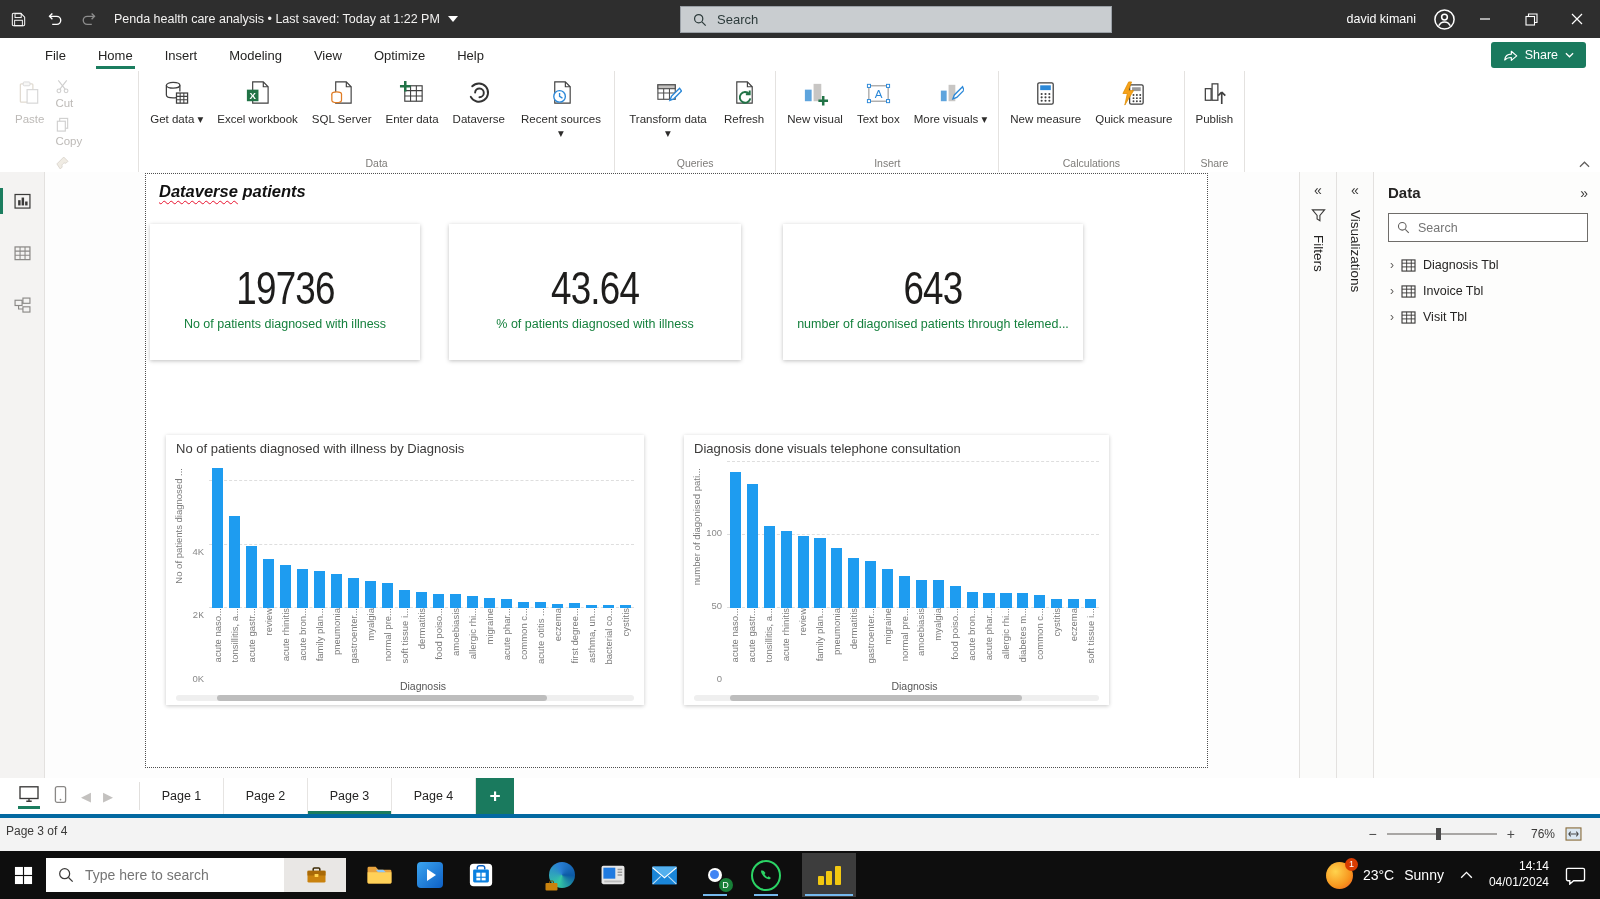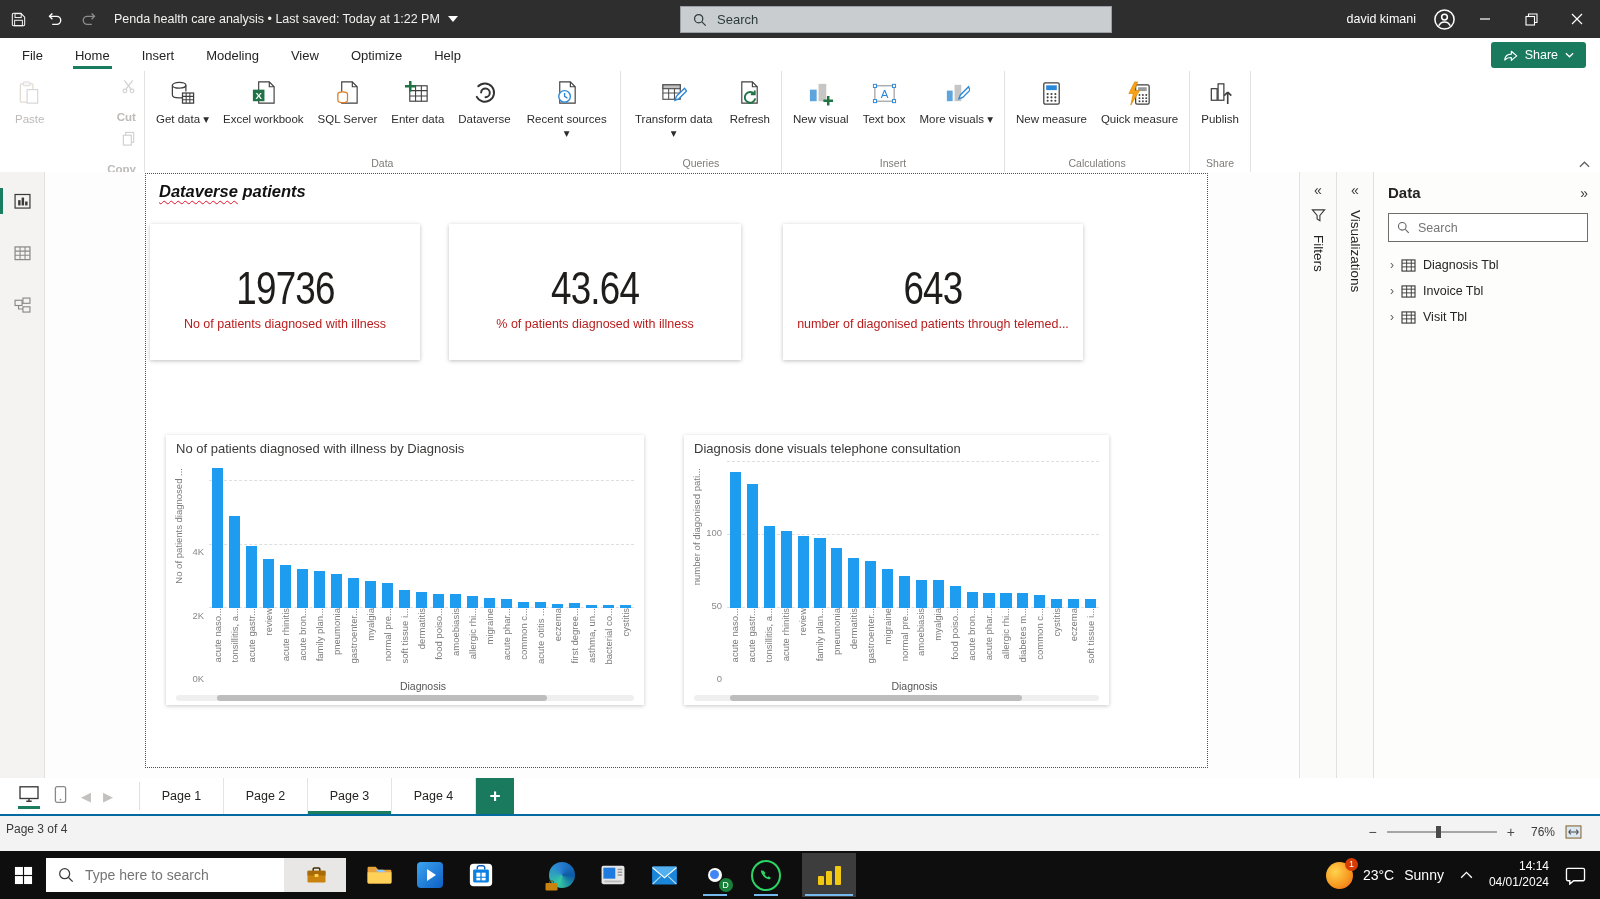--- a/index.html
+++ b/index.html
@@ -12,52 +12,52 @@
   .tb-title{font-size:12.5px;color:#f3f2f1;margin-left:6px;white-space:nowrap;}
   .tb-caret{margin-left:8px;}
   .tb-search{position:absolute;left:680px;top:6px;width:430px;height:25px;background:#c9cdd0;display:flex;align-items:center;border:1px solid #9aa0a6;}
   .tb-search svg{margin:0 8px 0 12px;}
   .tb-search input{border:none;background:transparent;outline:none;font-size:13px;color:#2d3b3b;width:340px;font-family:"Liberation Sans",sans-serif;}
   .tb-search input::placeholder{color:#2d3b3b;}
   .tb-right{position:absolute;right:0;top:0;height:38px;display:flex;align-items:center;}
   .tb-user{font-size:12.5px;margin-right:10px;}
   .winbtn{width:46px;height:38px;display:flex;align-items:center;justify-content:center;}
   
-  .ribbon-tabs{position:absolute;top:38px;left:0;right:0;height:33px;background:#fff;display:flex;align-items:center;padding-left:6px;gap:0;text-align:center;}
+  .ribbon-tabs{position:absolute;top:38px;left:0;right:0;height:33px;background:#fff;display:flex;align-items:center;padding-left:29px;gap:0;text-align:center;}
   .rtab{font-size:13px;color:#252423;padding:7px 16px 6px;cursor:default;position:relative;}
   .rtab.active{font-weight:400;}
   .rtab.active::after{content:"";position:absolute;left:14px;right:14px;bottom:0;height:3px;background:#1b7d5f;}
   .share-btn{position:absolute;right:14px;top:4px;height:26px;background:#1a7a5e;color:#fff;border-radius:3px;display:flex;align-items:center;padding:0 12px;font-size:12.5px;gap:7px;}
   
   .ribbon-body{position:absolute;top:71px;left:0;right:0;height:101px;background:#fff;border-bottom:1px solid #d6d4d2;display:flex;align-items:stretch;padding-left:4px;}
   .rb-group{display:flex;flex-direction:column;border-right:1px solid #e4e2e0;padding:0 4px;}
   .rb-items{flex:1;display:flex;align-items:flex-start;justify-content:center;}
   .rb-group-label{font-size:10.5px;color:#7d7b78;text-align:center;padding:0 6px 3px;}
   .rb-item{display:flex;flex-direction:column;align-items:center;padding:5px 7px 2px;max-width:84px;}
   .rb-item .rb-icon{height:34px;display:flex;align-items:center;justify-content:center;margin-bottom:2px;}
   .rb-label{font-size:11.5px;color:#2d2c2b;text-align:center;line-height:1.25;white-space:normal;}
   .rb-item.disabled .rb-label{color:#bdbab7;}
   .rb-item.disabled .rb-icon{opacity:.4;filter:grayscale(.6);}
   .rb-smallcol{display:flex;flex-direction:column;justify-content:flex-start;gap:6px;padding-top:7px;}
-  .rb-small{display:flex;align-items:flex-end;gap:14px;padding:0 4px;font-weight:bold;}
+  .rb-small{display:flex;align-items:flex-start;gap:0;padding:0 4px;}
   .rb-small .rb-label{font-size:11.5px;}
   .ribbon-collapse{position:absolute;right:10px;bottom:4px;}
   
   .workspace{position:absolute;top:172px;left:0;right:0;height:606px;background:#fdfdfd;display:flex;}
   .leftrail{width:44px;background:#f4f3f2;border-right:1px solid #e3e1df;display:flex;flex-direction:column;align-items:center;padding-top:14px;gap:22px;}
   .rail-btn{width:34px;height:30px;display:flex;align-items:center;justify-content:center;position:relative;}
   .rail-btn.active::before{content:"";position:absolute;left:-5px;top:2px;bottom:2px;width:3px;background:#1b7d5f;}
   .canvas{flex:1;position:relative;background:#fdfdfd;}
   .page{position:absolute;left:100px;top:1px;width:1061px;height:593px;background:#fff;border:1.5px dotted #4f4f4f;}
   .page-title{position:absolute;left:13px;top:8px;font-size:16.5px;font-style:italic;font-weight:700;color:#111;}
   .misspell{text-decoration:underline wavy #e8112d 1px;text-underline-offset:3px;}
   .kpi-card{position:absolute;top:50px;height:136px;background:#fff;box-shadow:0 1px 4px rgba(0,0,0,.25);display:flex;flex-direction:column;align-items:center;justify-content:center;}
   .kpi-card.c1{left:4px;width:270px;} .kpi-card.c2{left:303px;width:292px;} .kpi-card.c3{left:637px;width:300px;}
   .kpi-value{font-size:46px;color:#1e1d1c;display:inline-block;transform:scaleX(.8);letter-spacing:-1px;margin-top:8px;}
-  .kpi-label{font-size:12.5px;color:#b91c1c;margin-top:2px;max-width:94%;white-space:nowrap;overflow:hidden;}
+  .kpi-label{font-size:12.5px;color:#15803d;margin-top:2px;max-width:94%;white-space:nowrap;overflow:hidden;}
   
   .chart-visual{position:absolute;top:261px;background:#fff;box-shadow:0 1px 4px rgba(0,0,0,.22);}
   .chart-visual.v1{left:20px;width:478px;height:270px;}
   .chart-visual.v2{left:538px;width:425px;height:270px;}
   .chart-title{font-size:13px;color:#3b3a39;padding:6px 10px 2px;white-space:nowrap;overflow:hidden;}
   .chart-body{display:flex;padding:4px 10px 0 6px;}
   .y-title{width:13px;position:relative;}
   .y-title span{writing-mode:vertical-rl;transform:rotate(180deg);font-size:9.5px;color:#7a7a7a;white-space:nowrap;max-height:200px;overflow:hidden;position:absolute;top:6px;left:1px;}
   .y-axis{width:24px;position:relative;}
   .ytick{position:absolute;right:5px;font-size:9.5px;color:#8a8a8a;transform:translateY(50%);}
@@ -90,21 +90,21 @@
   .pn-icons{display:flex;align-items:center;gap:14px;padding:0 14px 0 18px;}
   .pn-view{position:relative;padding-bottom:4px;}
   .pn-view.active::after{content:"";position:absolute;left:0;right:0;bottom:-2px;height:3px;background:#1b7d5f;}
   .pn-arrows{display:flex;gap:12px;color:#c3c1bf;font-size:13px;align-items:center;padding-right:12px;}
   .pn-sep{width:1px;background:#e1dfdd;margin:4px 0;}
   .pn-tab{width:83px;display:flex;align-items:center;justify-content:center;font-size:12.5px;color:#252423;border-right:1px solid #e6e4e2;position:relative;}
   .pn-tab.active{font-weight:400;}
   .pn-tab.active::after{content:"";position:absolute;left:0;right:0;bottom:0;height:3px;background:#1b7d5f;}
   .pn-add{width:38px;background:#1a7a5e;color:#fff;display:flex;align-items:center;justify-content:center;font-size:19px;font-weight:700;}
   
-  .statusbar{position:absolute;top:814px;left:0;right:0;height:37px;background:#f3f3f3;border-top:2px solid #0369a1;font-size:12px;color:#3b3a39;}
+  .statusbar{position:absolute;top:814px;left:0;right:0;height:37px;background:#f3f3f3;border-top:4px solid #0369a1;font-size:12px;color:#3b3a39;}
   .sb-left{position:absolute;left:6px;top:6px;}
   .sb-zoom{position:absolute;right:18px;top:8px;display:flex;align-items:center;gap:10px;}
   .zoom-track{width:110px;height:2px;background:#a8a6a4;position:relative;}
   .zoom-thumb{position:absolute;left:45%;top:-5px;width:5px;height:12px;background:#4a4a4a;}
   .zoom-sign{font-size:14px;color:#4a4a4a;}
   .zoom-pct{font-size:12px;color:#3b3a39;margin-left:6px;}
   
   .taskbar{position:absolute;top:851px;left:0;right:0;height:48px;background:#0e0e0e;display:flex;align-items:center;color:#fff;}
   .tk-start{width:46px;height:48px;display:flex;align-items:center;justify-content:center;}
   .tk-search{width:300px;height:34px;background:#fff;display:flex;align-items:center;color:#3b3a39;}
@@ -511,21 +511,21 @@
       </div>
 
       <div class="chart-visual v1">
           <div class="chart-title">No of patients diagnosed with illness by Diagnosis</div>
           <div class="chart-body">
             <div class="y-title">
               <span>No of patients diagnosed ...</span>
             </div>
             <div class="y-axis">
               <span class="ytick" style="bottom: 0px;">0K</span>
-              <span class="ytick" style="bottom: 63.4783px;">2K</span>
+              <span class="ytick" style="bottom: 63.4783px; font-family: Liberation Mono, monospace;">2K</span>
               <span class="ytick" style="bottom: 126.957px;">4K</span>
             </div>
             <div class="plot-col">
               <div class="plot-area">
                 <div class="gridline" style="bottom: 0px;"></div>
                 <div class="gridline" style="bottom: 63.4783px;"></div>
                 <div class="gridline" style="bottom: 126.957px;"></div>
                 <div class="bars">
                   <div class="bar-col">
                     <div class="bar" style="height: 95.6522%; background: rgb(30, 156, 240);"></div>

